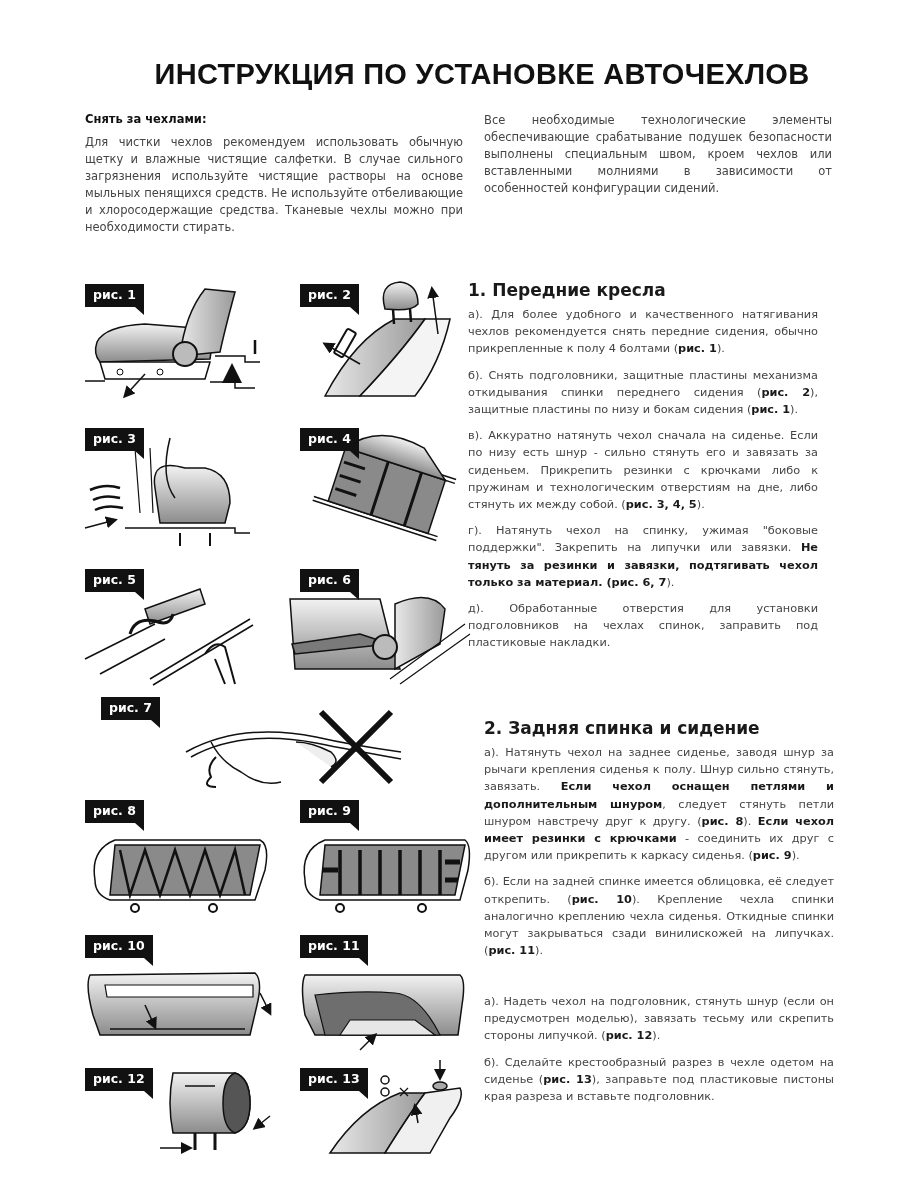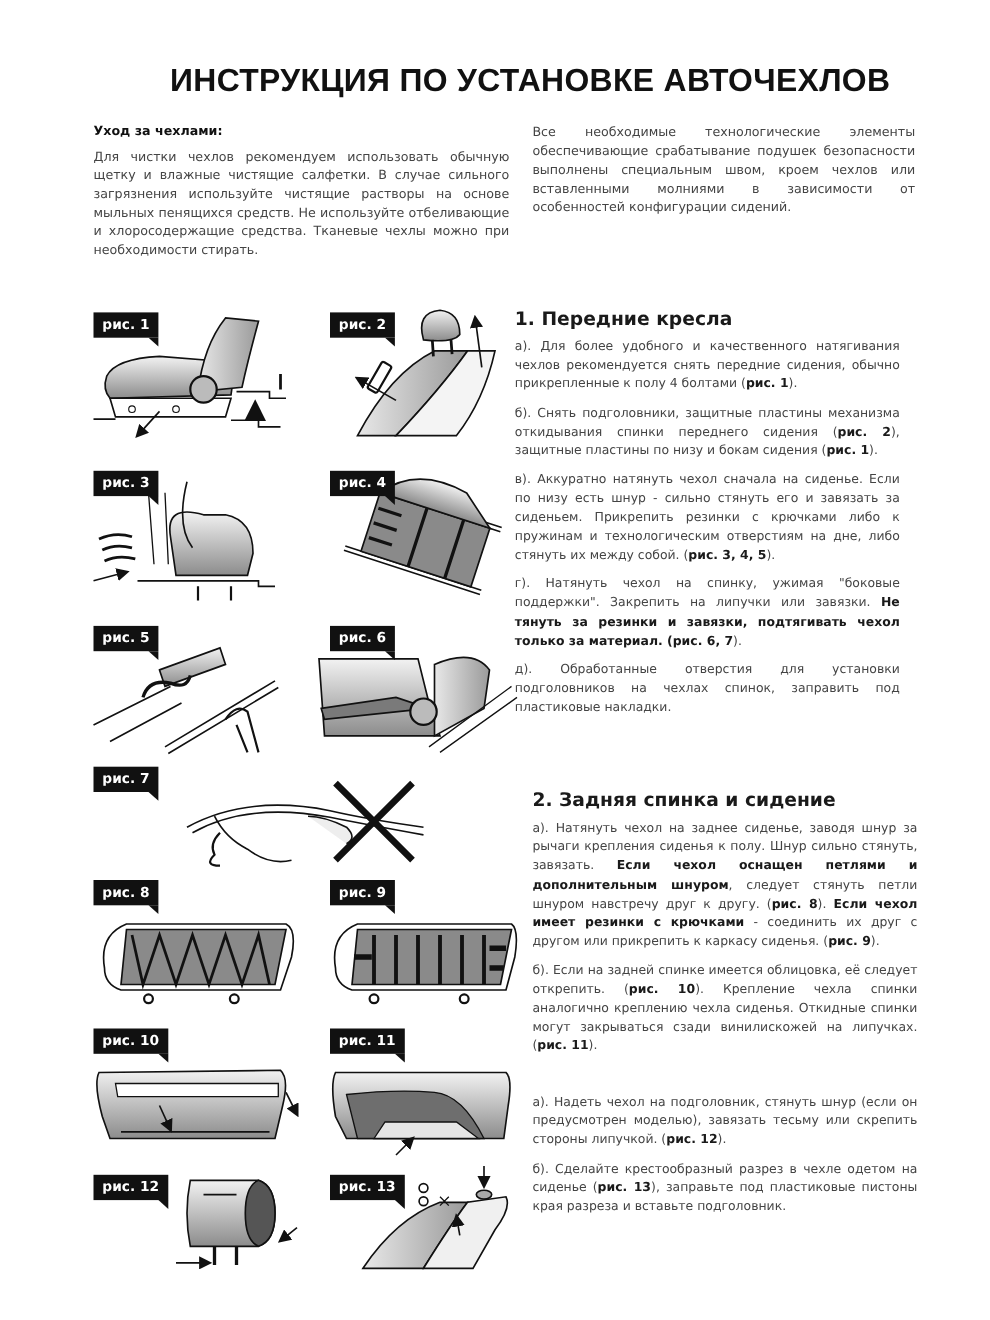--- a/index.html
+++ b/index.html
@@ -27,21 +27,21 @@
     border-left: 9px solid transparent; border-top: 8px solid #111;
   }
   .fig svg { position: absolute; left: 0; top: 0; overflow: visible; }
 </style>
 </head>
 <body>
 
 <h1 class="title">ИНСТРУКЦИЯ ПО УСТАНОВКЕ АВТОЧЕХЛОВ</h1>
 
 <div class="col intro" style="left:85px; top:112px; width:378px;">
-  <h3>Уход за чехлами:</h3>
+  <h3>Снять за чехлами:</h3>
   <p>Для чистки чехлов рекомендуем использовать обычную щетку и влажные чистящие салфетки. В случае сильного загрязнения используйте чистящие растворы на основе мыльных пенящихся средств. Не используйте отбеливающие и хлоросодержащие средства. Тканевые чехлы можно при необходимости стирать.</p>
 </div>
 <div class="col intro" style="left:484px; top:112px; width:348px;">
   <p>Все необходимые технологические элементы обеспечивающие срабатывание подушек безопасности выполнены специальным швом, кроем чехлов или вставленными молниями в зависимости от особенностей конфигурации сидений.</p>
 </div>
 
 <div class="col sec" style="left:468px; top:280px; width:350px;">
   <h2>1. Передние кресла</h2>
   <div>
       <p><span>а). Для более удобного и качественного натягивания чехлов рекомендуется снять передние сидения, обычно прикрепленные к полу 4 болтами (</span><b>рис. 1</b><span>).</span></p>
@@ -150,21 +150,21 @@
   <svg width="170" height="115">
     <path d="M-10,30 L-5,100 L100,100 L90,70 L80,30z" fill="url(#g1)" stroke="#111" stroke-width="1.5"></path>
     <path d="M-8,75 L60,65 L90,75 L-5,85z" fill="#7a7a7a" stroke="#111" stroke-width="1.5"></path>
     <path d="M95,35 Q130,20 145,40 L140,75 L95,100z" fill="url(#g2)" stroke="#111" stroke-width="1.5"></path>
     <circle cx="85" cy="78" r="12" fill="#bbb" stroke="#111" stroke-width="2"></circle>
     <path d="M90,110 L165,55 M100,115 L170,65" stroke="#111" stroke-width="1.2"></path>
   </svg>
   <div class="tag">рис. 6</div>
 </div>
 
-<div class="fig" style="left:85px; top:697px; width:320px; height:95px;text-decoration:underline;">
+<div class="fig" style="left:101px; top:697px; width:320px; height:95px;text-decoration:underline;">
   <svg width="320" height="95">
     <path d="M85,55 Q140,25 215,40 Q250,48 300,55" stroke="#111" stroke-width="1.5" fill="none"></path>
     <path d="M90,60 Q140,32 215,46 Q250,53 300,62" stroke="#111" stroke-width="1.5" fill="none"></path>
     <path d="M110,45 Q120,65 140,75 Q160,90 180,85" stroke="#111" stroke-width="1.5" fill="none"></path>
     <path d="M115,60 Q105,70 110,80 Q100,90 115,90" stroke="#111" stroke-width="2" fill="none"></path>
     <path d="M195,45 Q210,45 230,55 Q240,65 230,70" stroke="#111" stroke-width="1.5" fill="#eee"></path>
     <path d="M220,15 L290,85 M290,15 L220,85" stroke="#111" stroke-width="6"></path>
   </svg>
   <div class="tag">рис. 7</div>
 </div>

